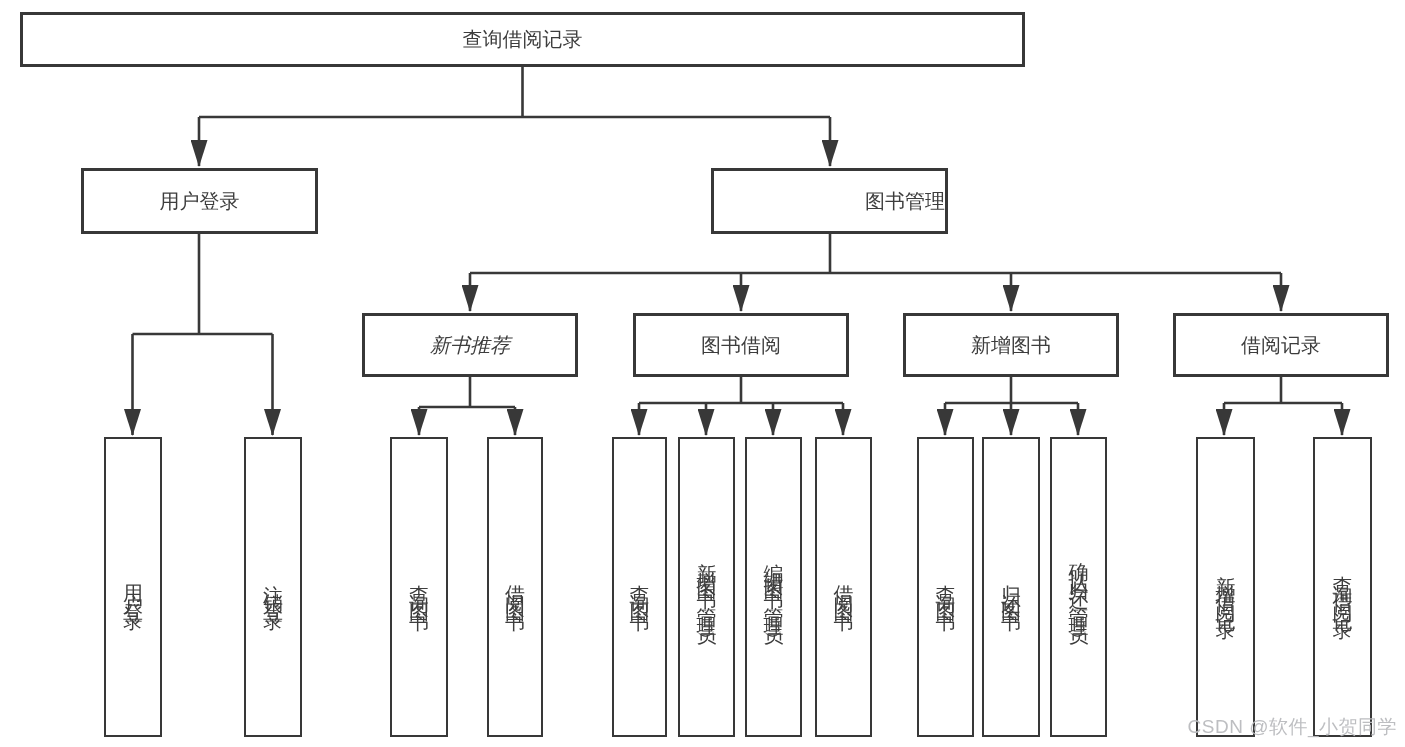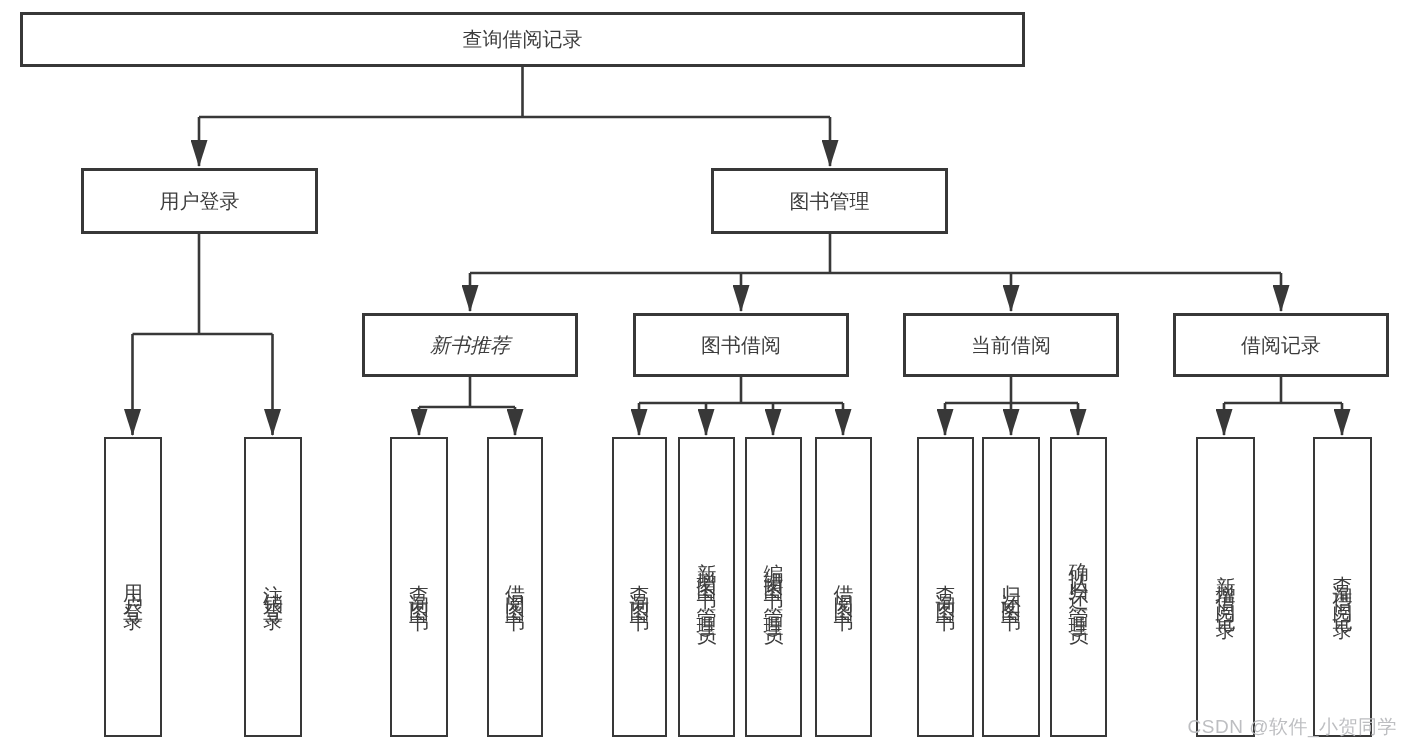--- a/index.html
+++ b/index.html
@@ -97,32 +97,32 @@
     <line x1="1342" y1="403" x2="1342" y2="435" stroke="#383838" stroke-width="2.6" marker-end="url(#ah)"></line>
   </svg>
 
   <div class="box" style="left:20px; top:12px; width:1005px; height:55px;">
     <span>查询借阅记录</span>
   </div>
 
   <div class="box" style="left:81px; top:168px; width:237px; height:66px;">
     <span>用户登录</span>
   </div>
-  <div class="box" style="left:711px; top:168px; width:237px; height:66px;">
+  <div class="box" style="left:711px; top:168px; width:237px; height:66px;justify-content:flex-end;">
     <span>图书管理</span>
   </div>
 
   <div class="box" style="left:362px; top:313px; width:216px; height:64px;font-style:italic;">
     <span>新书推荐</span>
   </div>
   <div class="box" style="left:633px; top:313px; width:216px; height:64px;justify-content:center;">
     <span>图书借阅</span>
   </div>
   <div class="box" style="left:903px; top:313px; width:216px; height:64px;">
-    <span>当前借阅</span>
+    <span>新增图书</span>
   </div>
   <div class="box" style="left:1173px; top:313px; width:216px; height:64px;justify-content:center;">
     <span>借阅记录</span>
   </div>
 
   <div class="box vbox" style="left:104px; top:437px; width:58px; height:300px;">
     <span>用户登录</span>
   </div>
   <div class="box vbox" style="left:244px; top:437px; width:58px; height:300px;">
     <span>注销登录</span>

